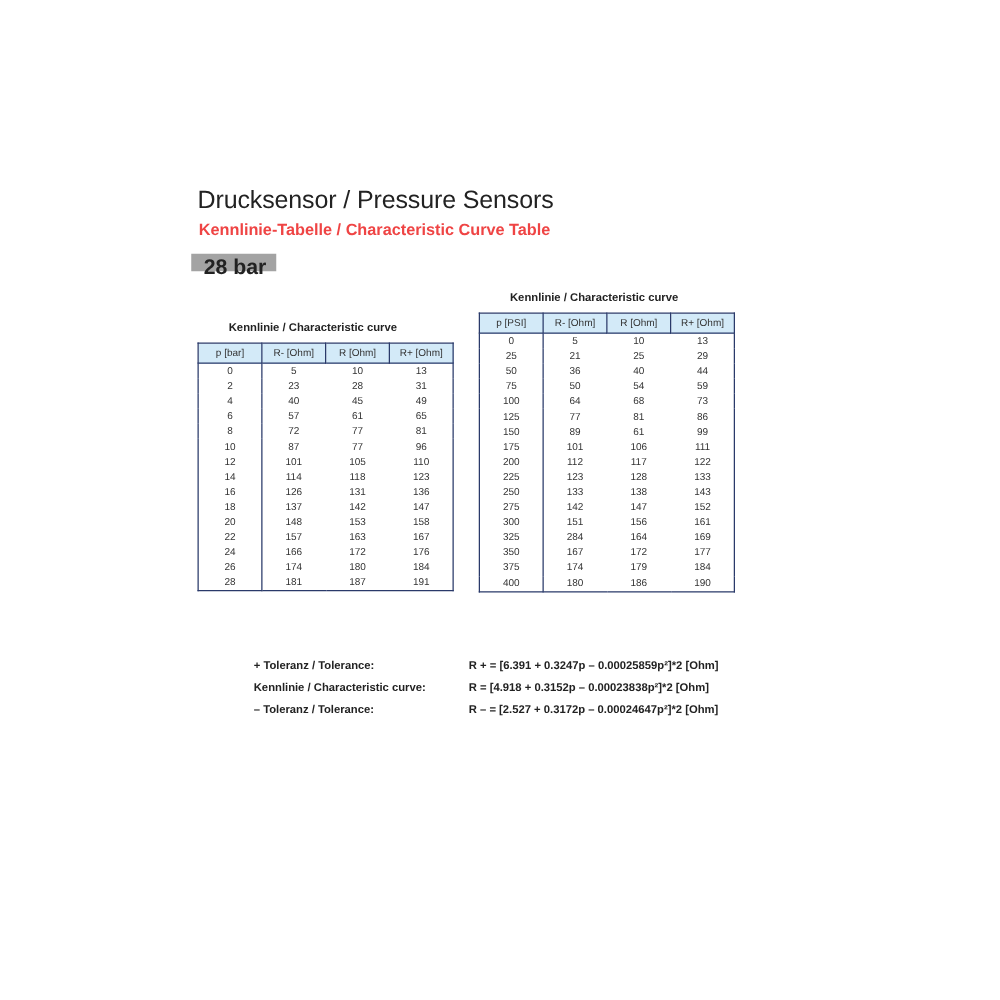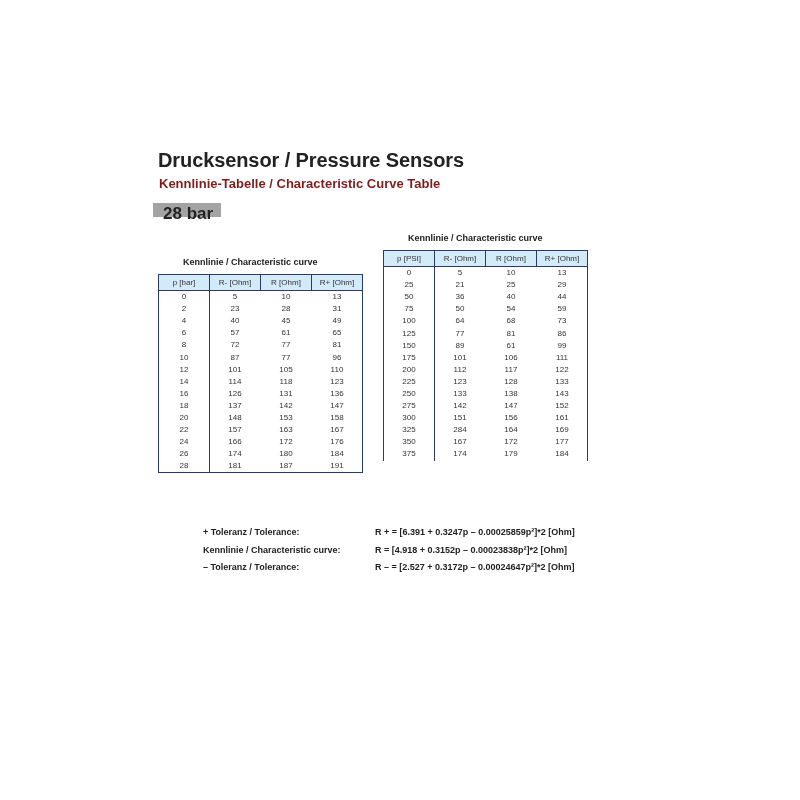--- a/index.html
+++ b/index.html
@@ -1,18 +1,18 @@
 <!DOCTYPE html>
 <html><head>
 <meta charset="utf-8">
 <style>
   html, body { margin: 0; padding: 0; background: #ffffff; }
   body { width: 800px; height: 800px; position: relative; overflow: hidden; font-family: "Liberation Sans", sans-serif; color: #1a1a1a; }
-  .title { position: absolute; left: 158px; top: 149px; font-size: 20px; font-weight: bold; color: #222; letter-spacing: -0.1px; }
-  .subtitle { position: absolute; left: 159px; top: 176px; font-size: 13px; font-weight: bold; color: #7f1d1d; }
+  .title { position: absolute; left: 158px; top: 149px; font-size: 20px; font-weight: normal; color: #222; letter-spacing: -0.1px; }
+  .subtitle { position: absolute; left: 159px; top: 176px; font-size: 13px; font-weight: bold; color: #ef4444; }
   .badge { position: absolute; left: 153px; top: 203px; width: 68px; height: 14px; background: #a3a3a3; }
   .badge span { position: absolute; left: 10px; top: 1px; font-size: 17px; font-weight: bold; color: #222; }
   .tbl-label { position: absolute; font-size: 9px; font-weight: bold; color: #222; padding-left: 24px; }
   table.curve { position: absolute; border-collapse: collapse; font-size: 8px; color: #333; }
   table.curve th { background: #d3eaf8; font-weight: normal; color: #333; height: 15px; padding: 0; border: 1px solid #2a3a6a; border-bottom: 1px solid #2a3a6a; text-align: center; }
   table.curve td { text-align: center; padding: 0; border-left: 1px solid #2a3a6a; border-right: 1px solid #2a3a6a; }
   table.curve tr.body-row td { height: 12.1px; line-height: 12px; }
   table.curve tr.last td { border-bottom: 1px solid #2a3a6a; }
   table.curve td.c0, table.curve th.c0 { width: 50px; }
   table.curve td.c1, table.curve th.c1 { width: 50px; }
@@ -238,20 +238,26 @@
         <td class="c1">167</td>
         <td class="c2">172</td>
         <td class="c3">177</td>
       </tr>
       <tr class="body-row">
         <td class="c0">375</td>
         <td class="c1">174</td>
         <td class="c2">179</td>
         <td class="c3">184</td>
       </tr>
+      <tr class="body-row last">
+        <td class="c0">400</td>
+        <td class="c1">180</td>
+        <td class="c2">186</td>
+        <td class="c3">190</td>
+      </tr>
     </tbody>
 </table>
 
 <div class="formulas">
   <div class="frow">
     <span class="fl">+ Toleranz / Tolerance:</span>
     <span class="fr">R + = [6.391 + 0.3247p – 0.00025859p²]*2 [Ohm]</span>
   </div>
   <div class="frow">
     <span class="fl">Kennlinie / Characteristic curve:</span>

